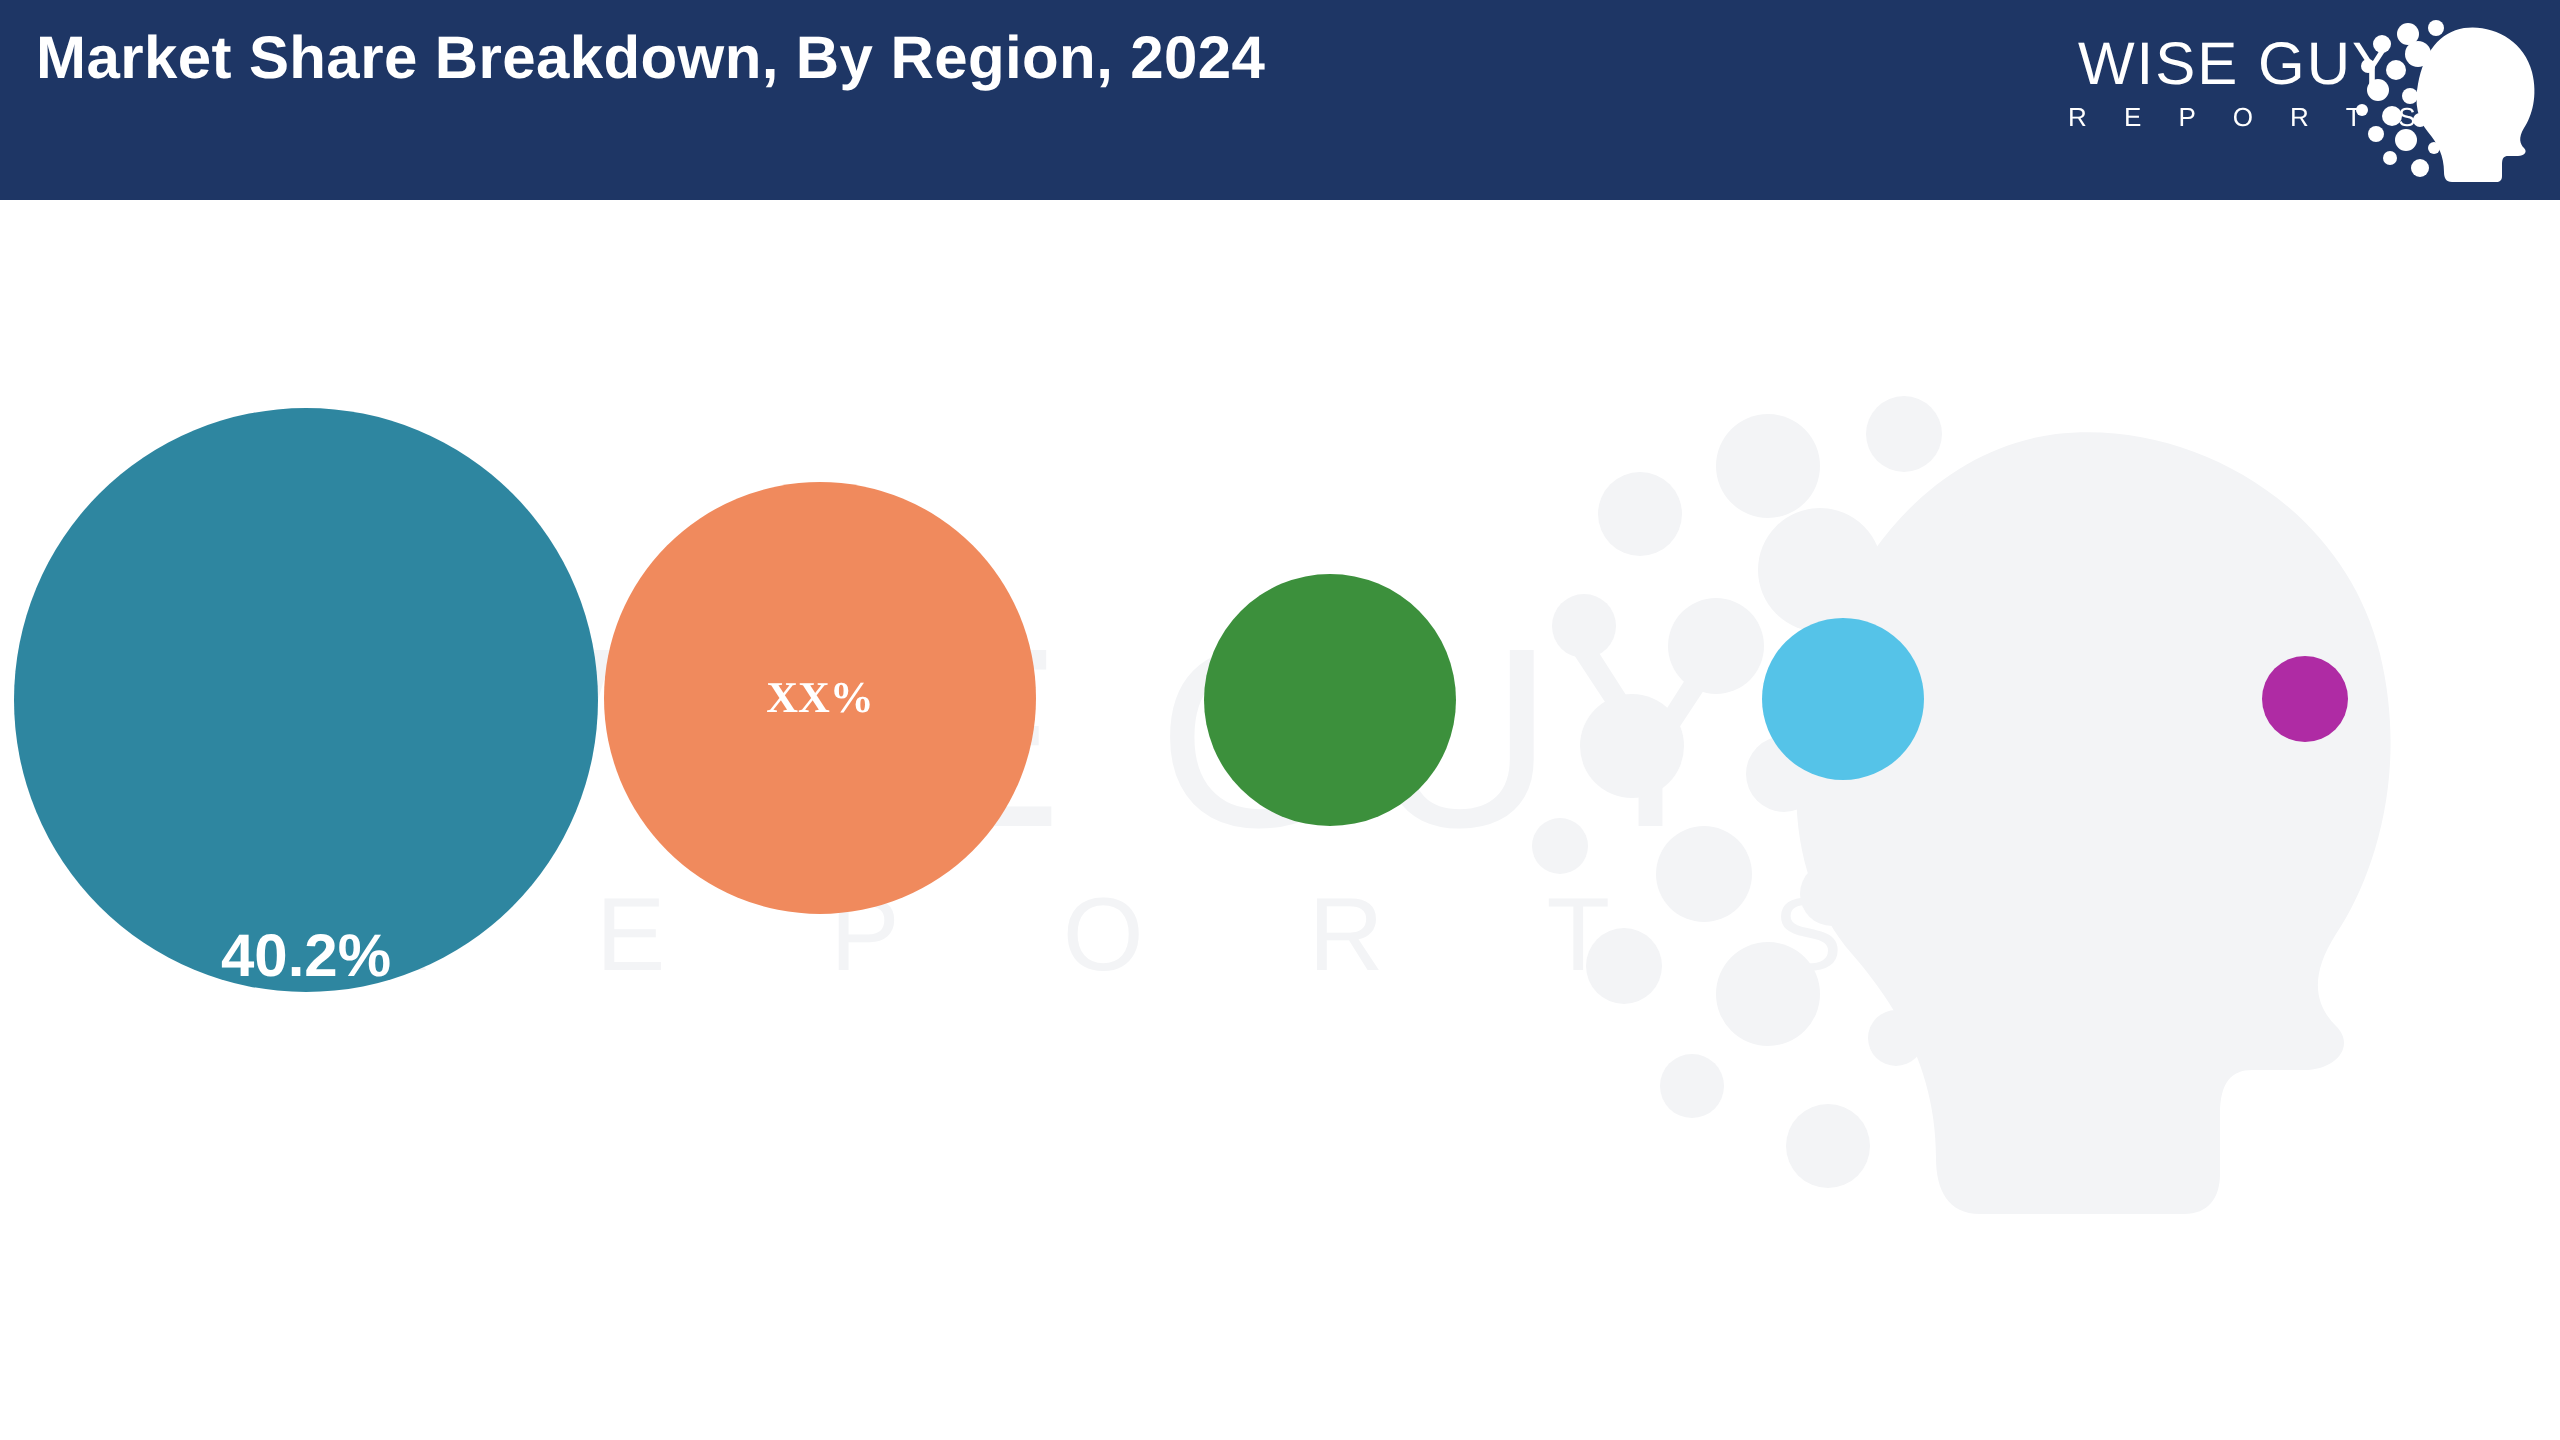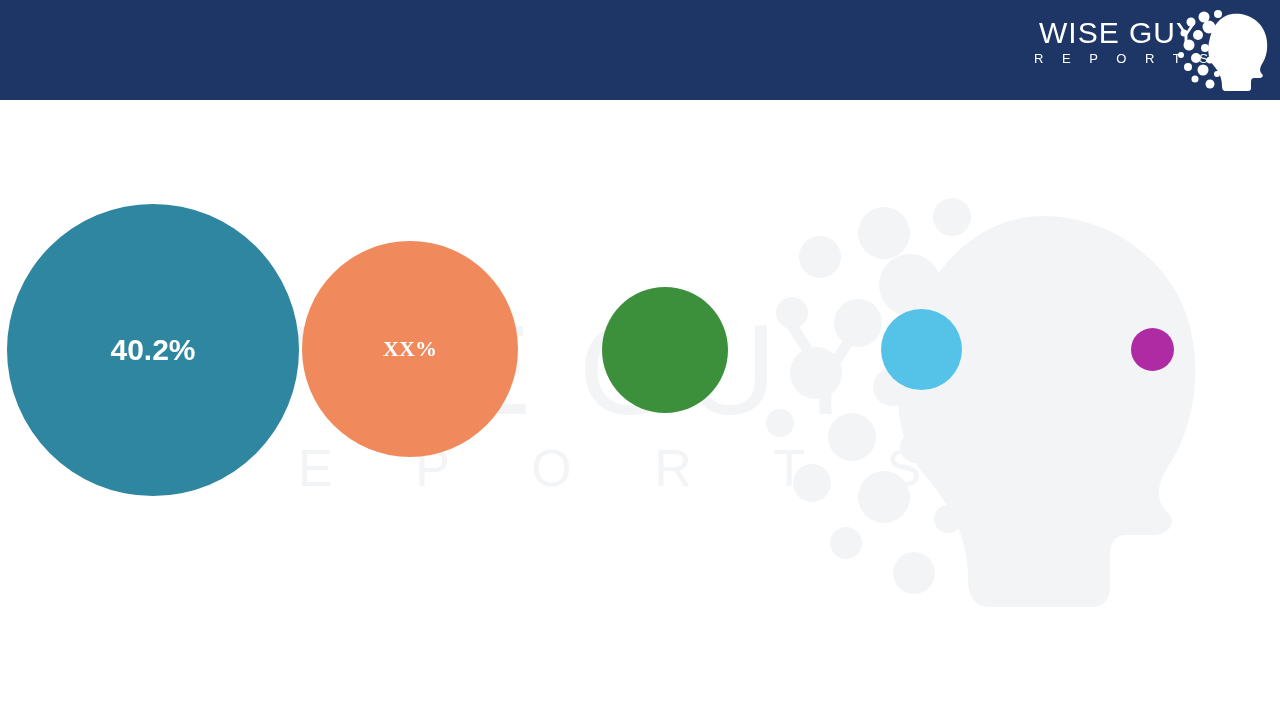--- a/index.html
+++ b/index.html
@@ -143,20 +143,21 @@
     font-weight: bold;
     white-space: nowrap;
   }
 </style>
 </head>
 <body>
 
 <div id="page">
 
   <div class="header">
+    <div class="header-title">Market Share Breakdown, By Region, 2024</div>
 
     <div class="logo">
       <div class="logo-text-wrap">
         <div class="logo-word1">WISE GUY</div>
         <div class="logo-word2">R E P O R T S</div>
       </div>
       <svg class="logo-head" viewBox="0 0 96 84">
         <g fill="#ffffff">
           <path d="M56 6 C70 4 86 12 90 28 C93 40 90 50 86 56 C83 61 84 64 86 66 C88 68 86 70 83 70 L78 70 C76 70 75 71 75 74 L75 80 C75 82 74 83 72 83 L50 83 C47 83 46 81 46 78 C46 70 43 64 38 58 C33 52 31 44 33 34 C36 18 44 8 56 6 Z"></path>
           <circle cx="28" cy="9" r="5.5"></circle>
@@ -208,21 +209,21 @@
           <circle cx="52" cy="288" r="19"></circle>
           <circle cx="124" cy="302" r="26"></circle>
           <circle cx="188" cy="324" r="14"></circle>
           <circle cx="86" cy="348" r="16"></circle>
           <circle cx="154" cy="378" r="21"></circle>
           <circle cx="228" cy="352" r="13"></circle>
         </g>
       </svg>
     </div>
 
-    <div class="bubble" style="left:7px; top:104px; width:292px; height:292px; background:#2e86a0;">
+    <div class="bubble" style="left:7px; top:104px; width:292px; height:292px; background:#2e86a0;align-items:flex-end;">
       <span class="bubble-label" style="font-size:30px;">40.2%</span>
     </div>
 
     <div class="bubble" style="left:302px; top:141px; width:216px; height:216px; background:#f08a5d;font-family:Liberation Serif, serif;">
       <span class="bubble-label" style="font-size:22px;">XX%</span>
     </div>
 
     <div class="bubble" style="left:602px; top:187px; width:126px; height:126px; background:#3c903c;">
       <span class="bubble-label" style="font-size:16px;"></span>
     </div>

